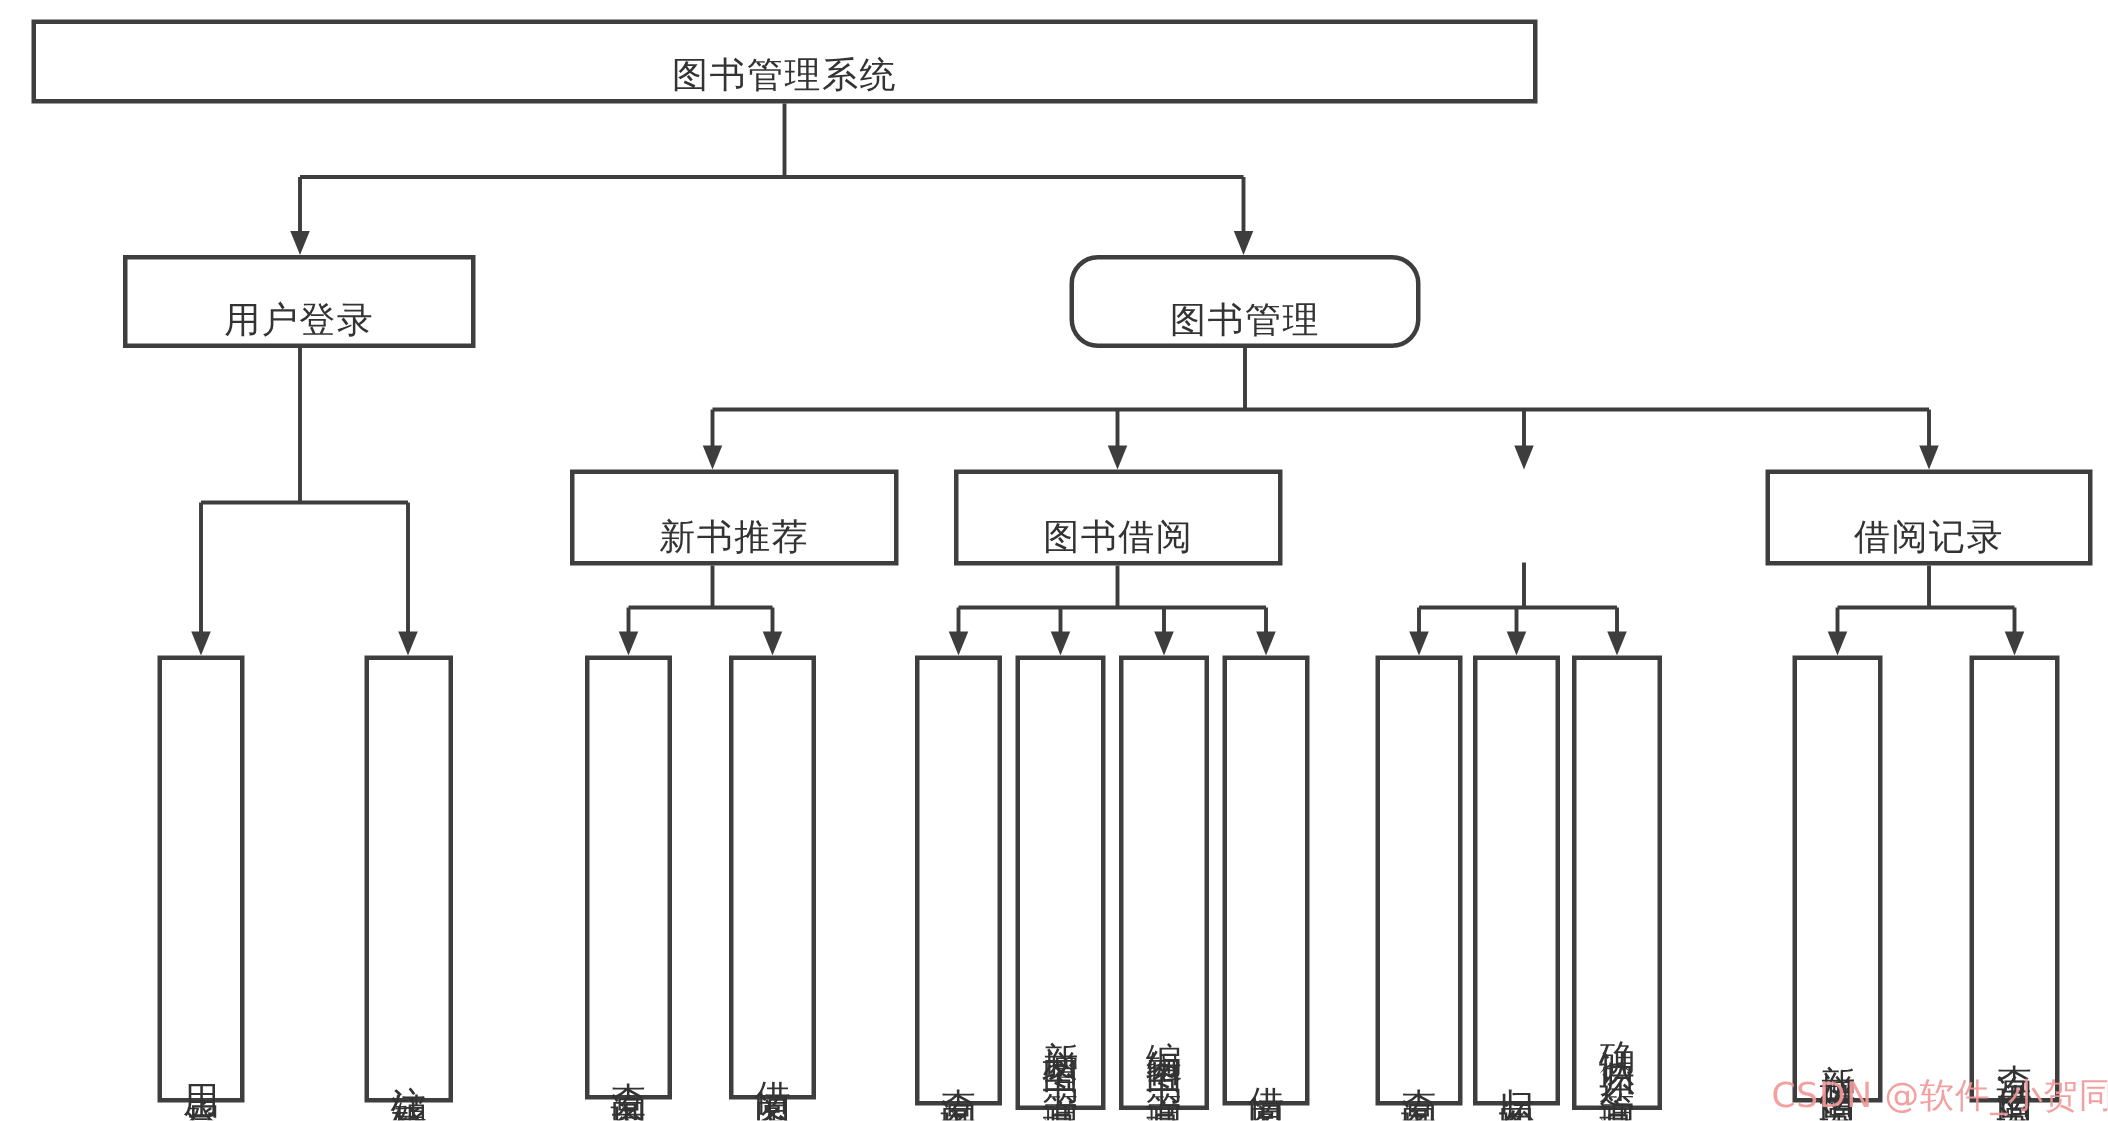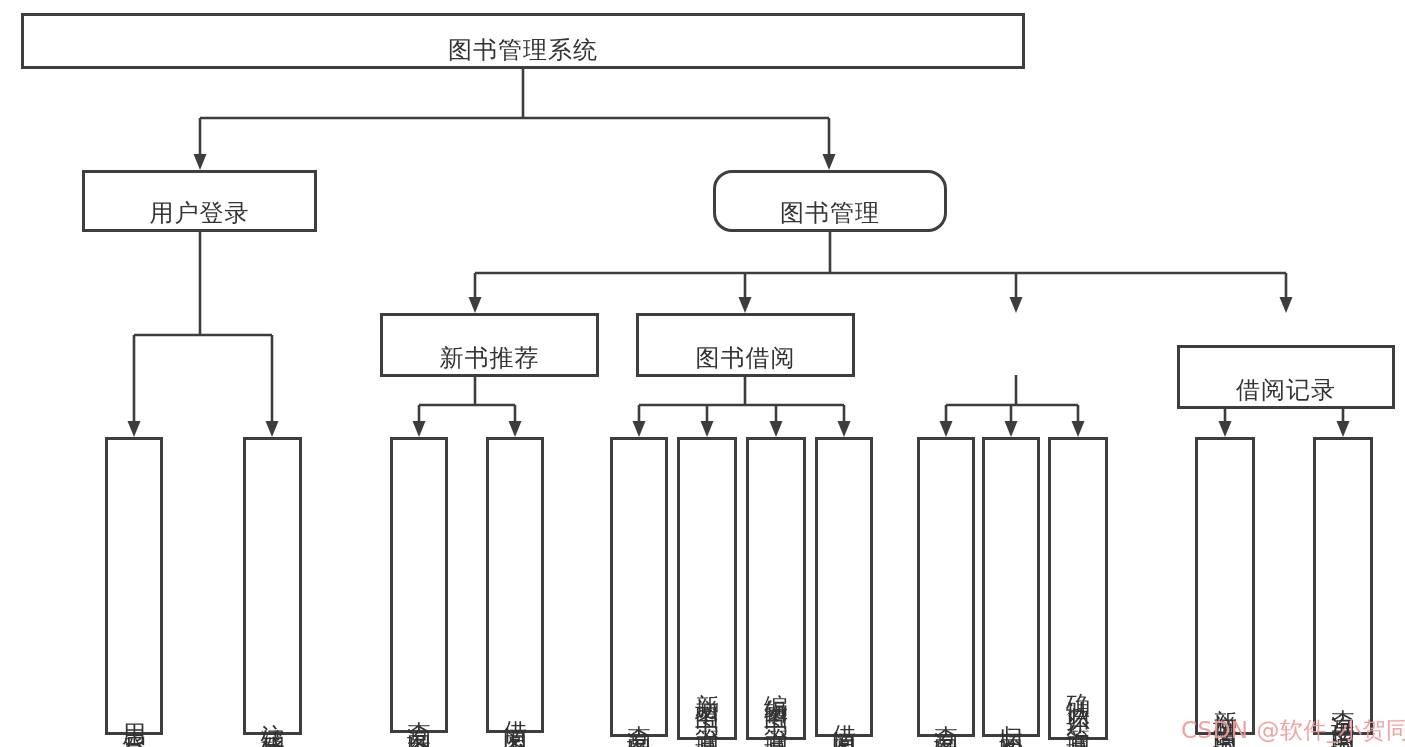--- a/index.html
+++ b/index.html
@@ -137,21 +137,21 @@
   <div class="box v-box" style="left:243px; top:437px; width:59px; height:298px;">
     <span class="vtext">注销登录</span>
   </div>
 
   <div class="box h-box" style="left:365px; top:313px; width:219px; height:64px;margin-left:15px;">
     <span>新书推荐</span>
   </div>
   <div class="box h-box" style="left:636px; top:313px; width:219px; height:64px;font-family:Liberation Serif, serif;">
     <span>图书借阅</span>
   </div>
-  <div class="box h-box" style="left:1177px; top:313px; width:218px; height:64px;margin-top:32px;">
+  <div class="box h-box" style="left:1177px; top:313px; width:218px; height:64px;">
     <span>借阅记录</span>
   </div>
 
   <div class="box v-box" style="left:390px; top:437px; width:58px; height:296px;">
     <span class="vtext">查询图书</span>
   </div>
   <div class="box v-box" style="left:486px; top:437px; width:58px; height:296px;">
     <span class="vtext">借阅图书</span>
   </div>
 

